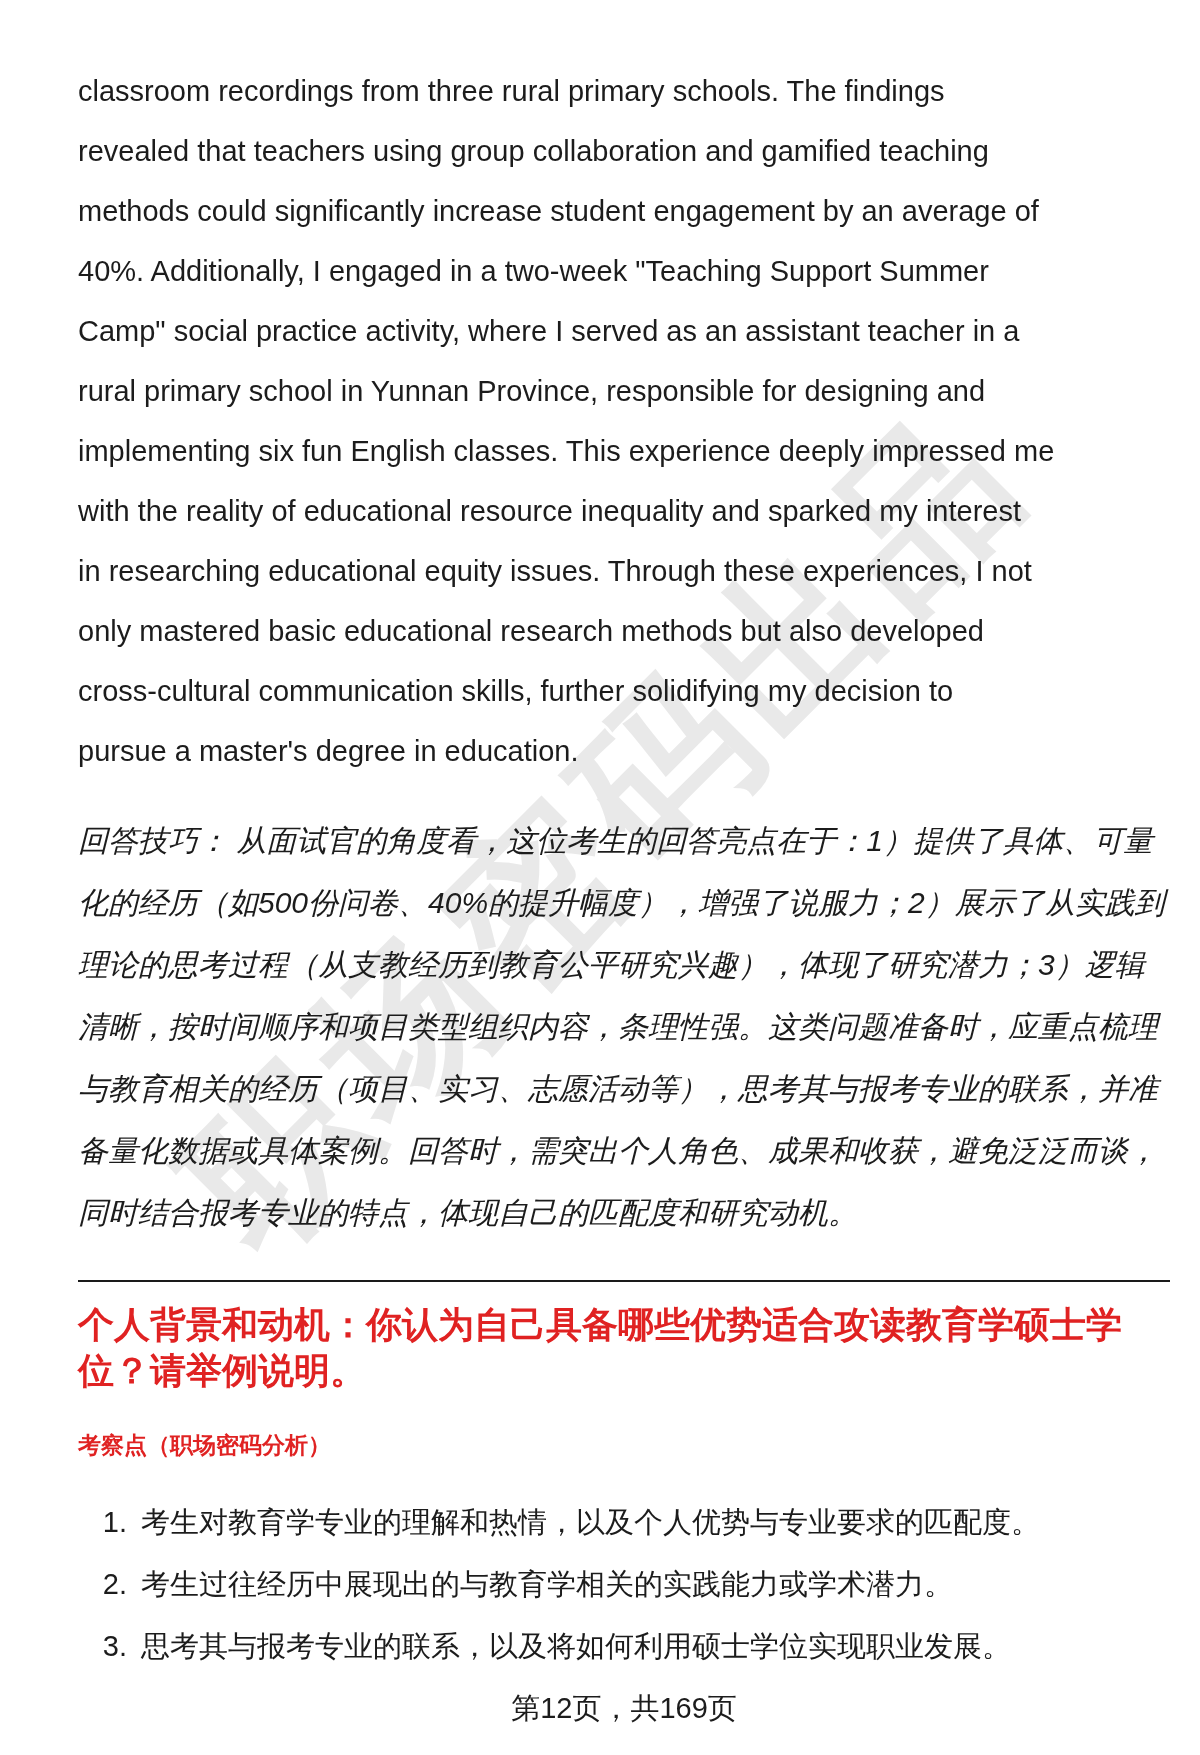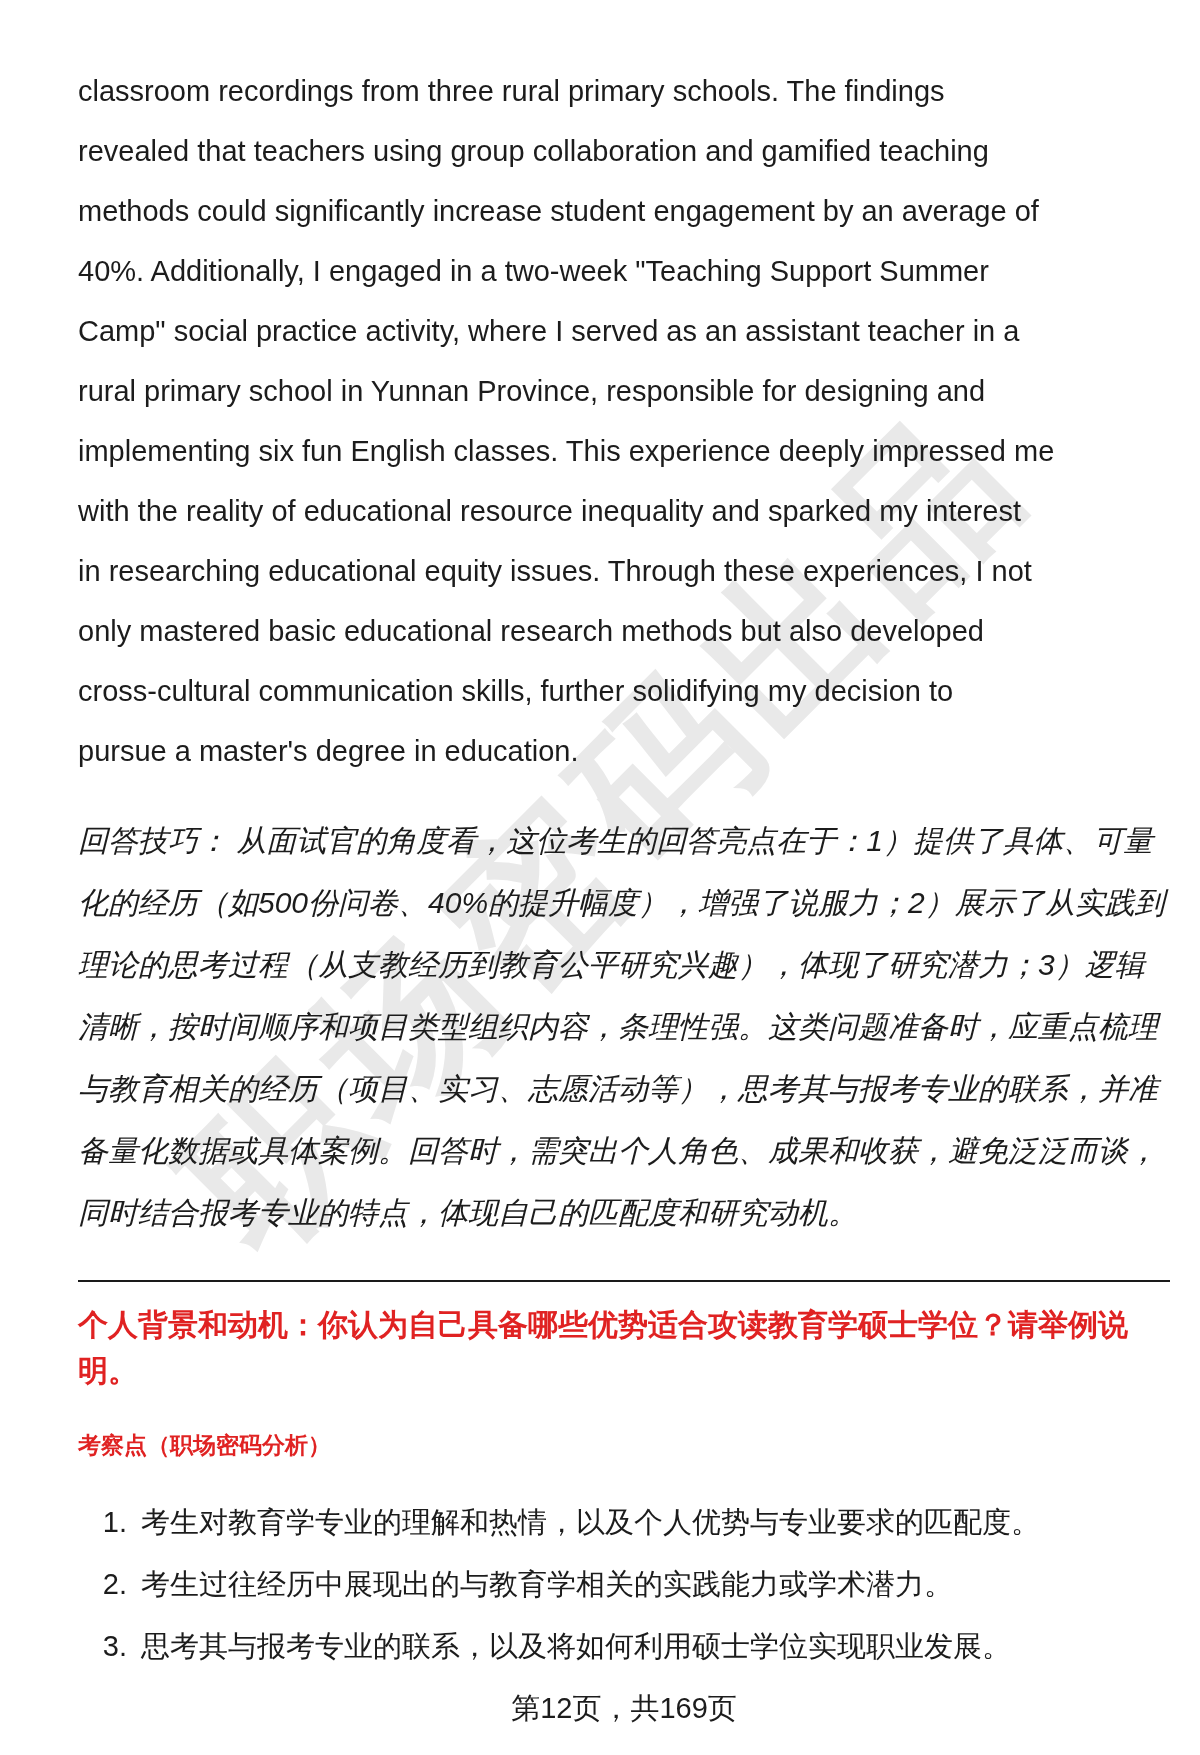--- a/index.html
+++ b/index.html
@@ -52,21 +52,21 @@
     font-style: italic;
   }
   .divider {
     border: none;
     border-top: 2px solid #1a1a1a;
     margin: 36px 0 0 0;
     width: 100%;
   }
   .question-heading {
     margin: 20px 0 0 0;
-    font-size: 30px;
+    font-size: 36px;
     line-height: 46px;
     font-weight: 700;
     color: var(--accent_red, #e02222);
   }
   .exam-heading {
     margin: 31px 0 0 0;
     font-size: 23px;
     line-height: 40px;
     font-weight: 700;
     color: var(--accent_red, #e02222);

